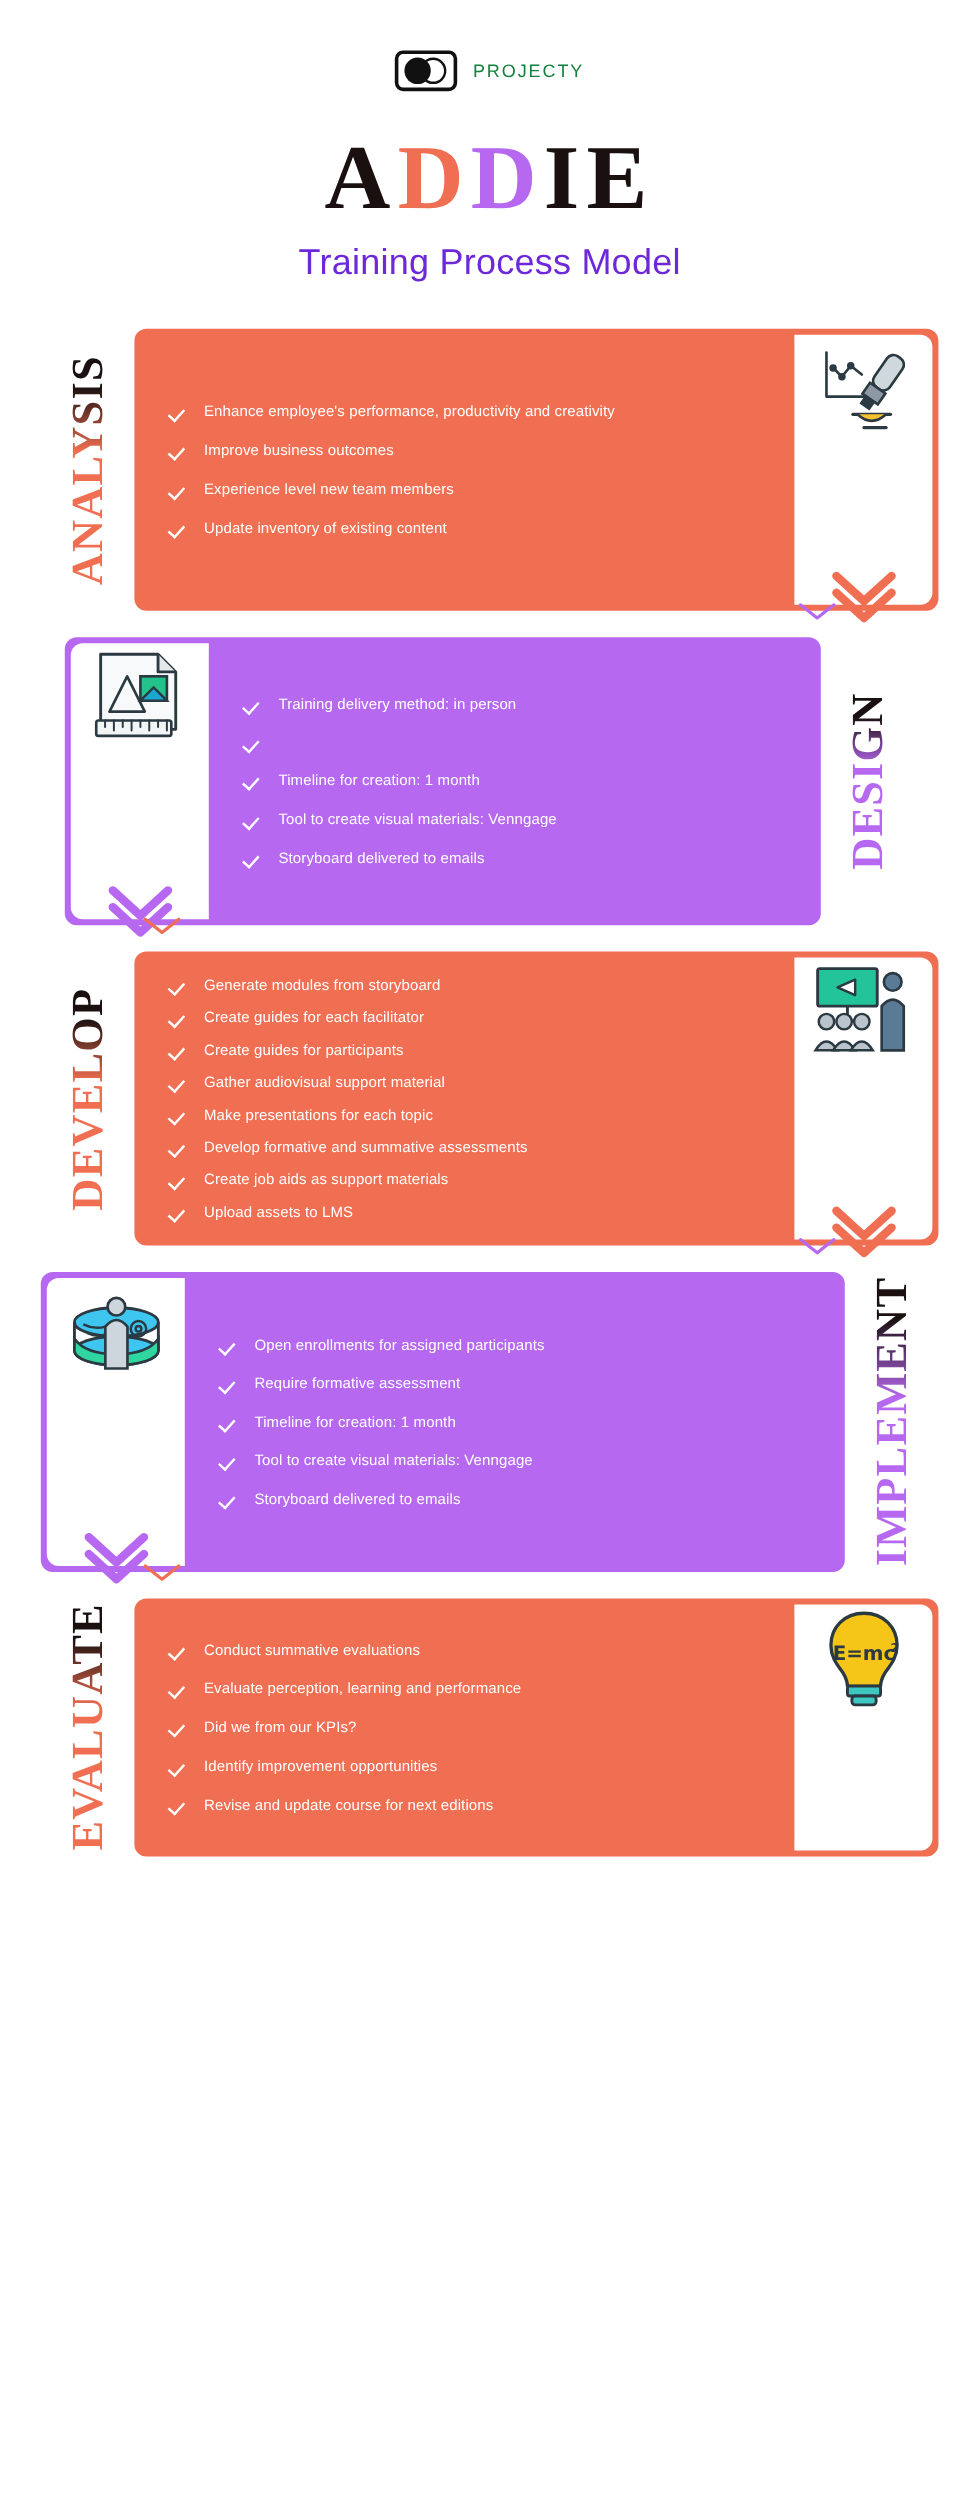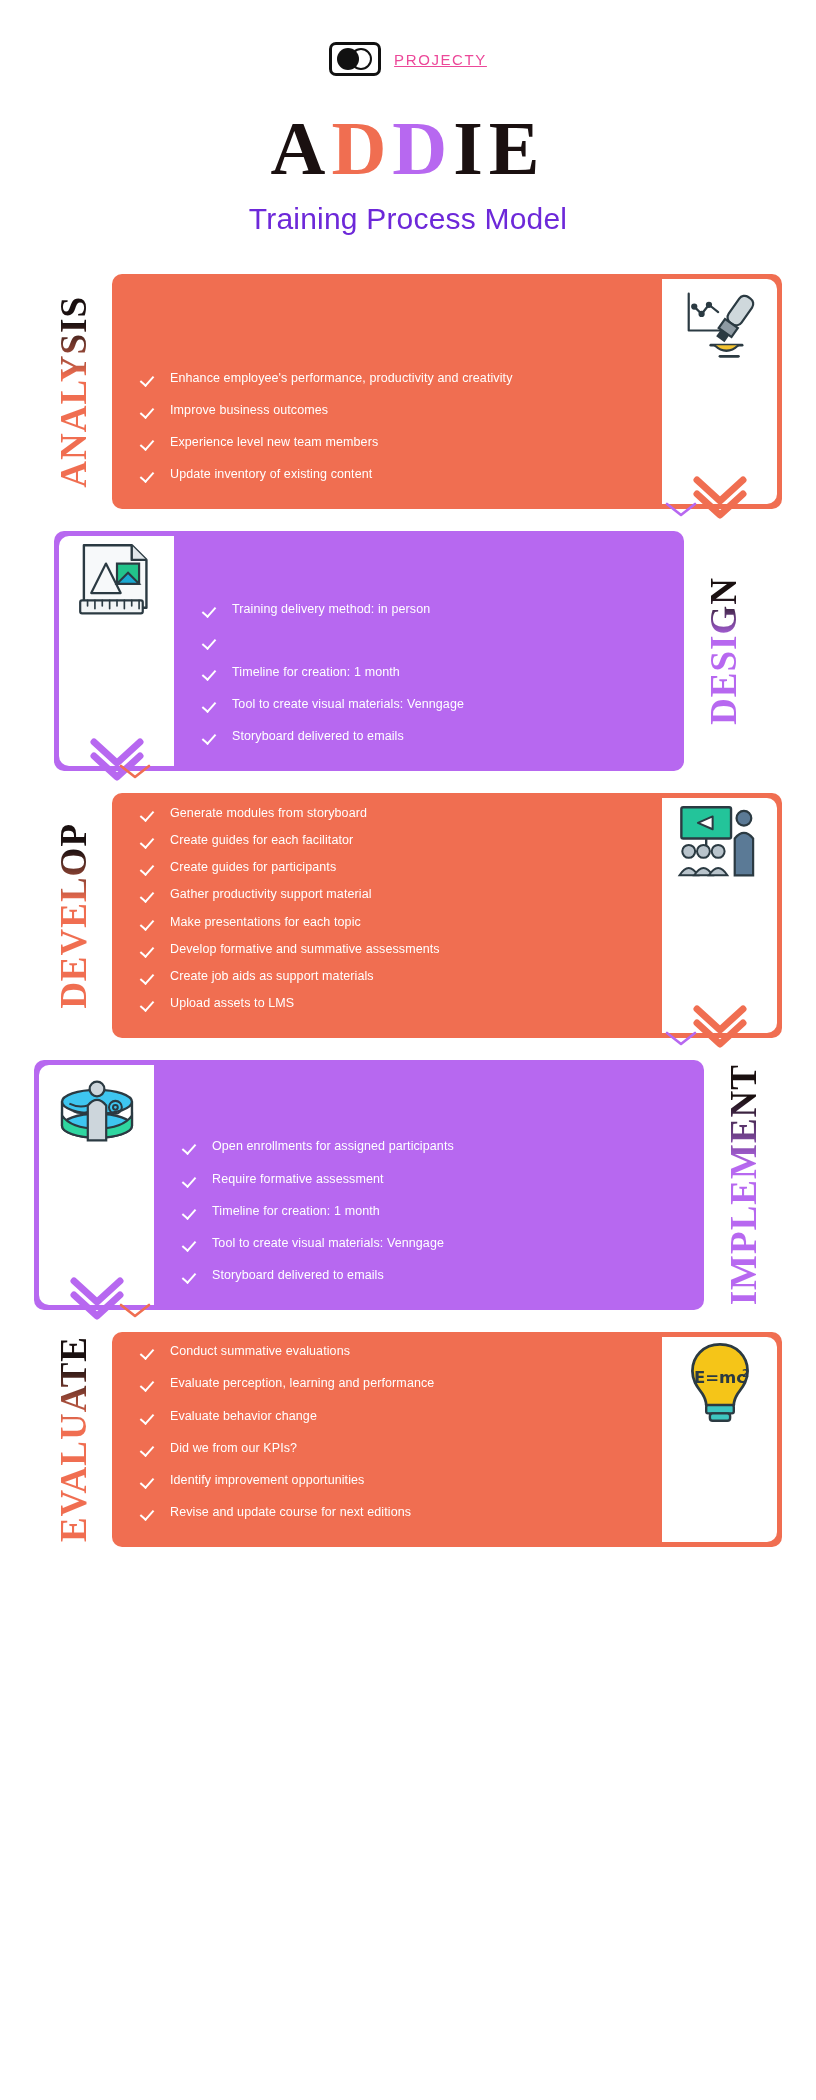--- a/index.html
+++ b/index.html
@@ -20,21 +20,21 @@
   }
   .brand-mark .disc-solid {
     width:22px; height:22px; border-radius:50%; background:#111;
     position:absolute; left:5px; top:3px;
   }
   .brand-mark .disc-ring {
     width:22px; height:22px; border-radius:50%; border:2.5px solid #111;
     background:transparent; position:absolute; left:18px; top:3px;
   }
   .brand-name {
-    font-size:15px; letter-spacing:1.6px; color:#ec4899; font-weight:400;text-decoration:underline;
+    font-size:15px; letter-spacing:1.6px; color:#15803d; font-weight:400;
   }
 
   .addie {
     margin-top:34px;
     font-family:"Liberation Serif", serif;
     font-size:76px; font-weight:700; letter-spacing:6px; line-height:1;
     color:#1a1010;
   }
   .addie .l-d1 { color:#F06E51; }
   .addie .l-d2 { color:#B768F0; }
@@ -73,21 +73,21 @@
   .card {
     flex:1 1 auto; border-radius:10px;
     display:flex; position:relative; overflow:visible;
   }
   .card.orange { background:#F06E51; }
   .card.purple { background:#B768F0; }
 
   .bullets {
     flex:1 1 auto;
     padding:26px 22px 26px 30px;
-    display:flex; flex-direction:column; justify-content:flex-end;
+    display:flex; flex-direction:column; justify-content:center;
     gap:14px;
   }
   .bullet { display:flex; align-items:flex-start; gap:13px; }
   .check {
     flex:0 0 auto; width:15px; height:15px; margin-top:2px;
     position:relative;
   }
   .check::before {
     content:""; position:absolute; left:1px; top:2px;
     width:6px; height:11px;
@@ -266,21 +266,21 @@
           <div class="bullet">
             <span class="check"></span>
             <span class="bullet-text">Create guides for each facilitator</span>
           </div>
           <div class="bullet">
             <span class="check"></span>
             <span class="bullet-text">Create guides for participants</span>
           </div>
           <div class="bullet">
             <span class="check"></span>
-            <span class="bullet-text">Gather productivity support material</span>
+            <span class="bullet-text">Gather audiovisual support material</span>
           </div>
           <div class="bullet">
             <span class="check"></span>
             <span class="bullet-text">Make presentations for each topic</span>
           </div>
           <div class="bullet">
             <span class="check"></span>
             <span class="bullet-text">Develop formative and summative assessments</span>
           </div>
           <div class="bullet">
@@ -399,24 +399,20 @@
           <div class="bullet">
             <span class="check"></span>
             <span class="bullet-text">Conduct summative evaluations</span>
           </div>
           <div class="bullet">
             <span class="check"></span>
             <span class="bullet-text">Evaluate perception, learning and performance</span>
           </div>
           <div class="bullet">
             <span class="check"></span>
-            <span class="bullet-text">Evaluate behavior change</span>
-          </div>
-          <div class="bullet">
-            <span class="check"></span>
             <span class="bullet-text">Did we from our KPIs?</span>
           </div>
           <div class="bullet">
             <span class="check"></span>
             <span class="bullet-text">Identify improvement opportunities</span>
           </div>
           <div class="bullet">
             <span class="check"></span>
             <span class="bullet-text">Revise and update course for next editions</span>
           </div>

